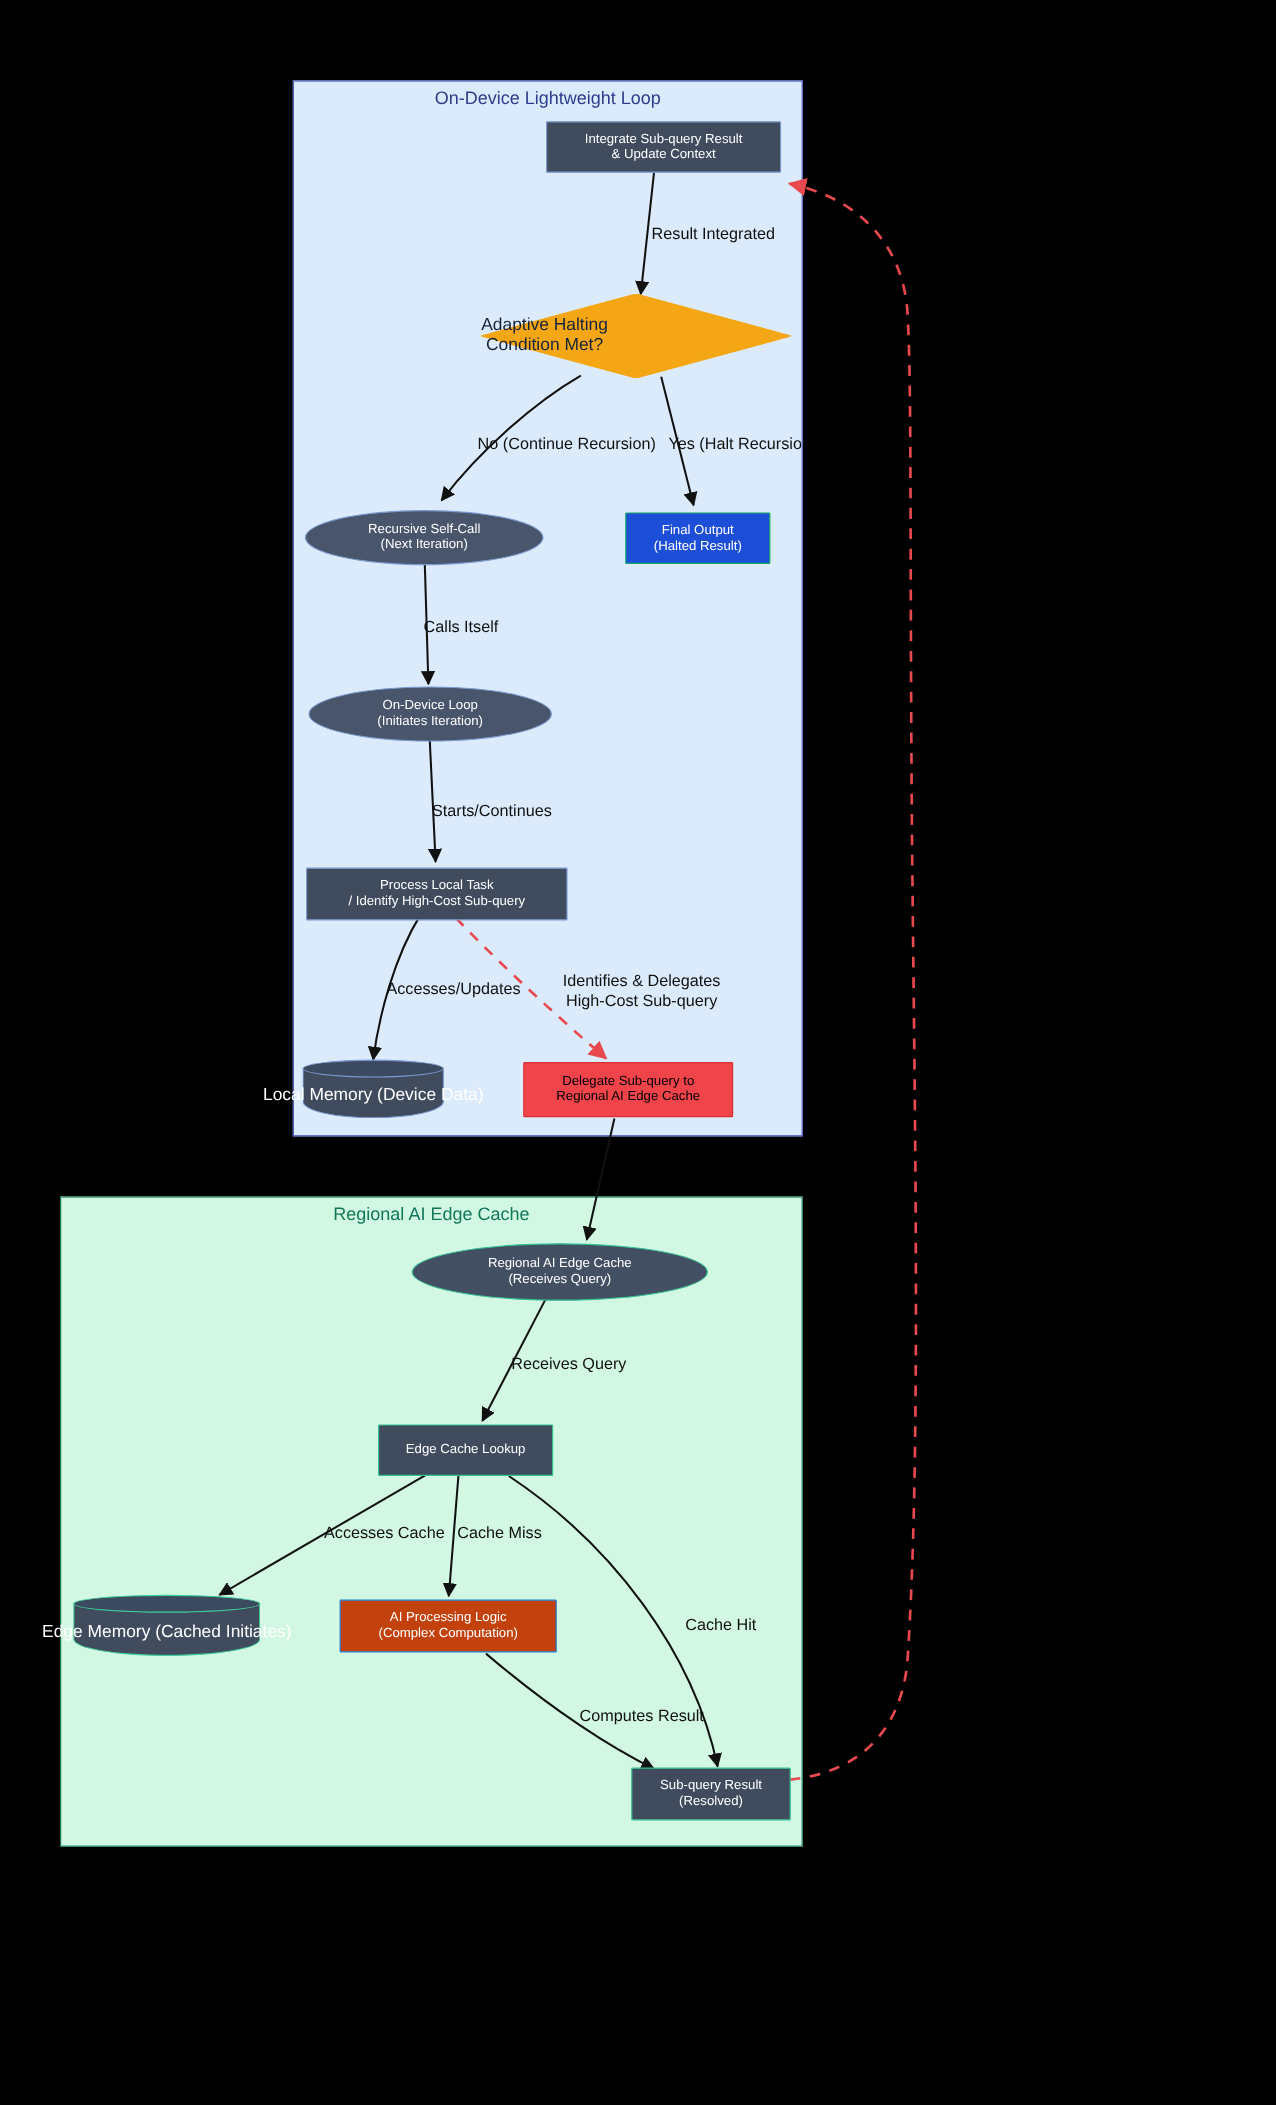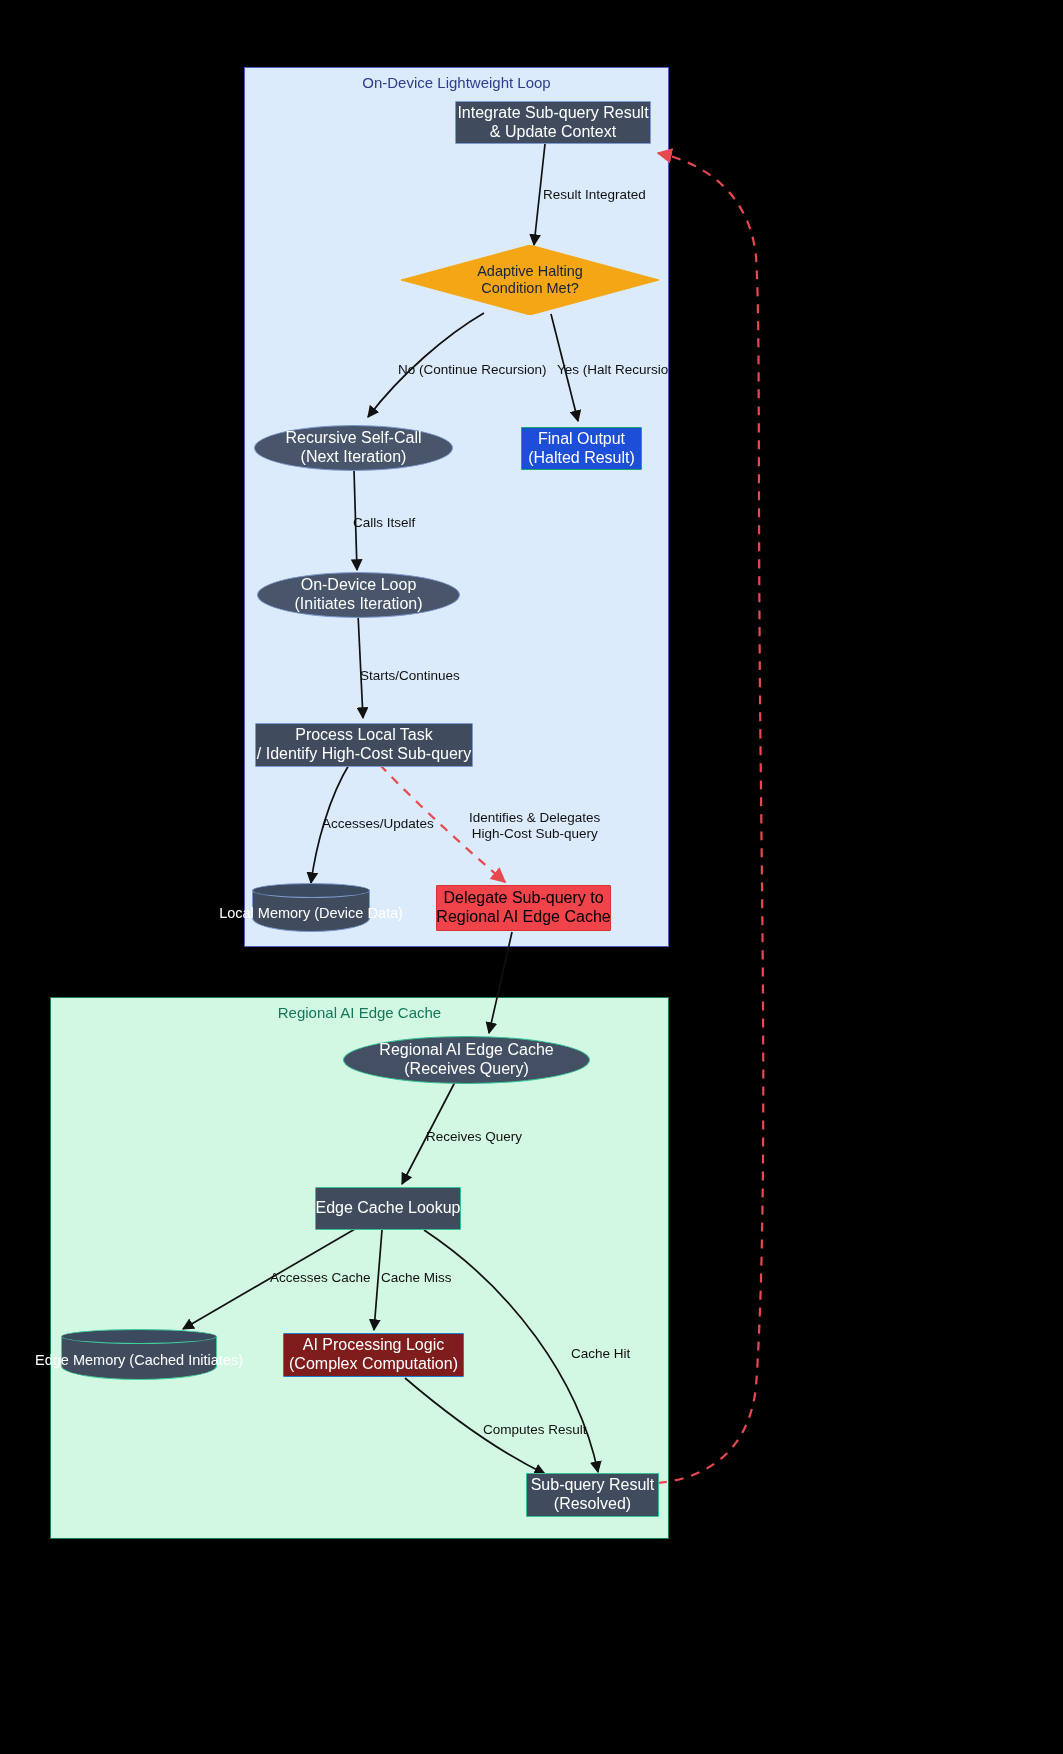--- a/index.html
+++ b/index.html
@@ -67,21 +67,21 @@
 
   
   .node {
     position: absolute;
     box-sizing: border-box;
     display: flex;
     align-items: center;
     justify-content: center;
     text-align: center;
     color: #ffffff;
-    font-size: 16px;
+    font-size: 11px;
     line-height: 1.18;
     white-space: nowrap;
     z-index: 5;
   }
   .node .lbl { display: block; }
 
   .rect {
     background: #404c5e;
     border: 1.4px solid #7b9ad1;
     border-radius: 1px;
@@ -89,21 +89,21 @@
   .ellipse {
     background: #48556a;
     border: 1.4px solid #7b9ad1;
     border-radius: 50%;
   }
   .diamond-wrap {
     position: absolute;
     z-index: 5;
     display: flex;
     align-items: center;
-    justify-content: center;
+    justify-content: flex-start;
   }
   .diamond-shape {
     position: absolute;
     left: 0; top: 0;
     width: 100%; height: 100%;
   }
   .diamond-label {
     position: relative;
     text-align: center;
     font-size: 14.5px;
@@ -159,21 +159,21 @@
   .green {
     background: #1d4ed8;
     border: 1.4px solid #16a869;
   }
   .red {
     background: #f0434a;
     border: 1.4px solid #d93036;
     color: #000000;
   }
   .blue {
-    background: #7f1d1d;
+    background: #c2410c;
     border: 1.4px solid #1f7fd0;
   }
   .teal-edge {
     background: #404c5e;
     border: 1.6px solid #34c294;
   }
   .ellipse.teal-edge {
     background: #434f63;
     border: 1.6px solid #34c294;
   }

